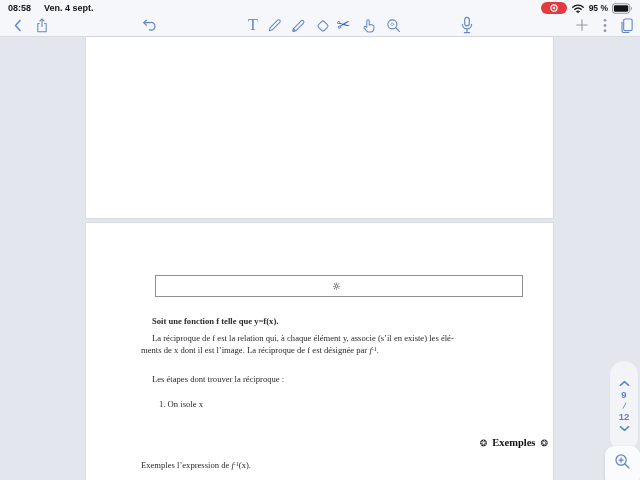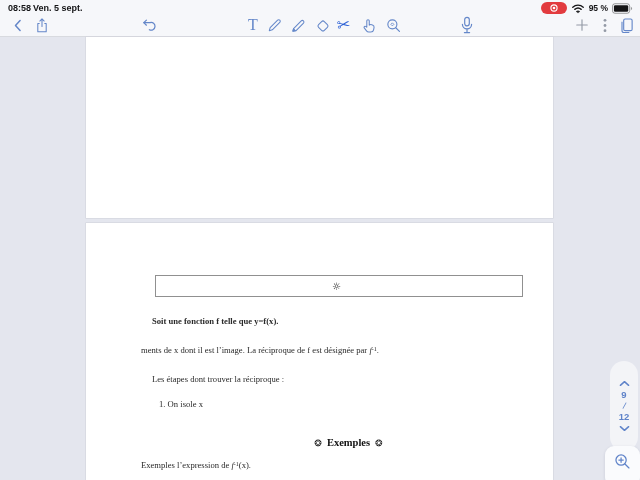--- a/index.html
+++ b/index.html
@@ -4,21 +4,21 @@
 <style>
   html,body{margin:0;padding:0;}
   .screen{position:relative;width:640px;height:480px;background:#e4e6ee;overflow:hidden;
           font-family:"Liberation Sans",sans-serif;-webkit-font-smoothing:antialiased;}
 
   
   .topbar{position:absolute;left:0;top:0;width:640px;height:37px;background:#f6f7fa;
           border-bottom:1px solid #d8dadf;box-sizing:border-box;}
   .statusbar{position:absolute;left:0;top:0;width:100%;height:14px;display:flex;
              justify-content:space-between;align-items:center;padding:2px 7px 0 8px;box-sizing:border-box;}
-  .status-left{display:flex;gap:2px;font-size:9px;font-weight:700;color:#141416;}
+  .status-left{display:flex;gap:13px;font-size:9px;font-weight:700;color:#141416;}
   .status-right{display:flex;gap:4px;align-items:center;font-size:8.5px;font-weight:600;color:#141416;}
   .tool{position:absolute;top:14px;width:24px;height:22px;border:none;background:transparent;
         padding:0;display:flex;align-items:center;justify-content:center;color:#6487c9;cursor:pointer;}
   .tool svg{display:block;}
   .tool-T{font-family:"Liberation Serif",serif;font-size:16px;line-height:1;color:#6487c9;}
   .tool.gray{color:#949aa6;}
   .tool.active{color:#2f63d6;}
   .scissors-glyph{font-size:16px;line-height:1;transform:rotate(-8deg);}
 
   
@@ -28,22 +28,22 @@
   .page2{top:223px;height:257px;}
 
   .doc{font-family:"Liberation Serif",serif;color:#2a2a2a;}
   .title-box{position:absolute;left:69px;top:52px;width:366px;height:20px;border:1px solid #909090;
              display:flex;align-items:center;justify-content:center;font-size:13.5px;color:#1c1c1c;
              font-family:"Liberation Serif",serif;}
   .title-box .sun{font-family:"DejaVu Sans",sans-serif;font-size:10px;margin-right:5px;color:#222;}
   .tline{position:absolute;white-space:nowrap;font-size:8.6px;line-height:1;}
   .math-f{font-style:italic;}
   sup{font-size:6px;vertical-align:2px;}
-  .examples{position:absolute;left:0;top:214px;width:100%;text-align:center;font-weight:700;
-            font-size:10.5px;color:#111;font-family:"Liberation Serif",serif;padding-left:29px;}
+  .examples{position:absolute;left:0;top:214px;width:100%;text-align:right;font-weight:700;
+            font-size:10.5px;color:#111;font-family:"Liberation Serif",serif;}
   .examples .orn{font-family:"DejaVu Sans",sans-serif;font-weight:400;font-size:9px;margin:0 5px;}
 
   
   .page-nav{position:absolute;left:610px;top:361px;width:28px;height:90px;border-radius:14px;
             background:rgba(255,255,255,.55);display:flex;flex-direction:column;align-items:center;
             justify-content:center;gap:1px;color:#5f83c9;}
   .page-nav .num{font-size:9.5px;font-weight:600;line-height:1.15;}
   .page-nav .sep{font-size:9px;transform:rotate(14deg);line-height:1;}
   .nav-chevron{display:block;margin:2px 0;cursor:pointer;}
   .zoom-card{position:absolute;left:605px;top:446px;width:35px;height:40px;background:#fafbfd;
@@ -52,21 +52,21 @@
 </style>
 </head>
 <body>
 
 <div class="screen">
 
   <div class="topbar">
     <div class="statusbar">
       <div class="status-left">
         <span>08:58</span>
-        <span>Ven. 5 sept.</span>
+        <span>Ven. 4 sept.</span>
       </div>
       <div class="status-right">
         <span style="display:flex;">
           <svg width="26" height="12" viewBox="0 0 26 12">
             <rect width="26" height="12" rx="6" fill="#e23b3f"></rect>
             <circle cx="13" cy="6" r="3.1" fill="none" stroke="#ffffff" stroke-width="1.1"></circle>
             <circle cx="13" cy="6" r="1.3" fill="#ffffff"></circle>
           </svg>
         </span>
         <span style="display:flex;">
@@ -170,20 +170,21 @@
 
   <div class="page page1"></div>
 
   <div class="page page2 doc">
     <div class="title-box">
       <span class="sun">☼</span>
     </div>
 
     <div class="tline" style="left:66px;top:94px;font-weight:bold;">Soit une fonction f telle que y=f(x).</div>
 
+    <div class="tline" style="left:66px;top:111px;">La réciproque de f est la relation qui, à chaque élément y, associe (s’il en existe) les élé-</div>
     <div class="tline" style="left:55px;top:123px;"><span>ments de x dont il est l’image. La réciproque de f est désignée par </span><span class="math-f">f</span><sup>-1</sup><span>.</span></div>
 
     <div class="tline" style="left:66px;top:152px;">Les étapes dont trouver la réciproque :</div>
     <div class="tline" style="left:73px;top:167px;margin-top:10px;"><span>1.</span>&nbsp;<span>On isole x</span></div>
 
     <div class="examples">
       <span class="orn">❂</span><span>Exemples</span><span class="orn">❂</span>
     </div>
 
     <div class="tline" style="left:55px;top:238px;"><span>Exemples l’expression de </span><span class="math-f">f</span><sup>-1</sup><span>(x).</span></div>

